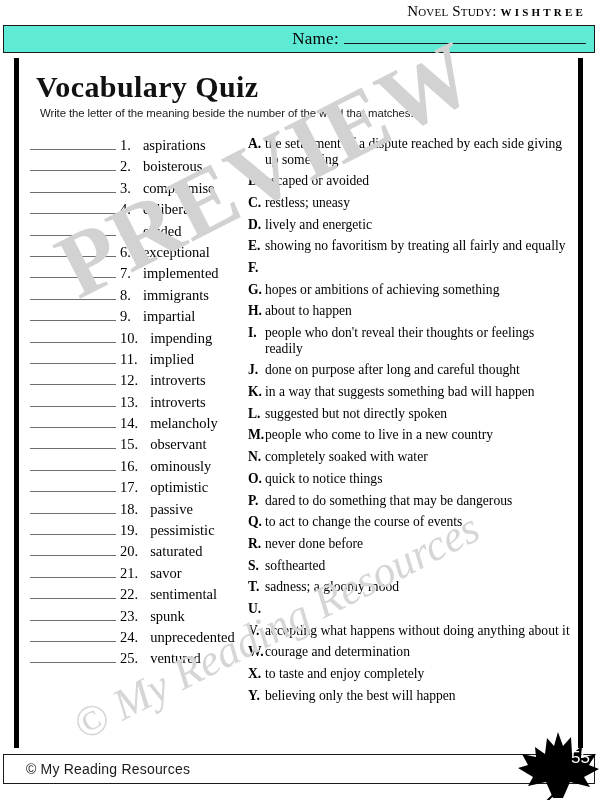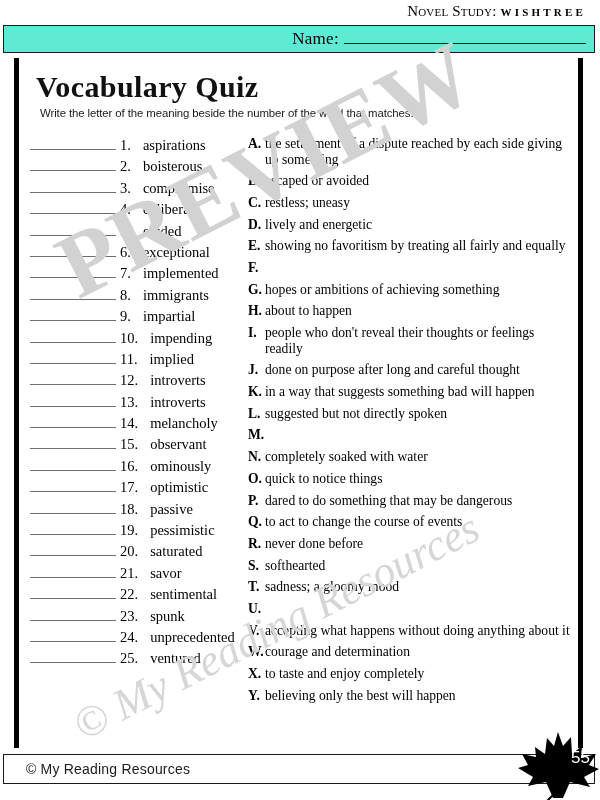--- a/index.html
+++ b/index.html
@@ -435,20 +435,21 @@
       <div class="def-row">
         <span class="def-letter">K.</span>
         <span class="def-text">in a way that suggests something bad will happen</span>
       </div>
       <div class="def-row">
         <span class="def-letter">L.</span>
         <span class="def-text">suggested but not directly spoken</span>
       </div>
       <div class="def-row">
         <span class="def-letter">M.</span>
+        <span class="def-text">people who come to live in a new country</span>
       </div>
       <div class="def-row">
         <span class="def-letter">N.</span>
         <span class="def-text">completely soaked with water</span>
       </div>
       <div class="def-row">
         <span class="def-letter">O.</span>
         <span class="def-text">quick to notice things</span>
       </div>
       <div class="def-row">

